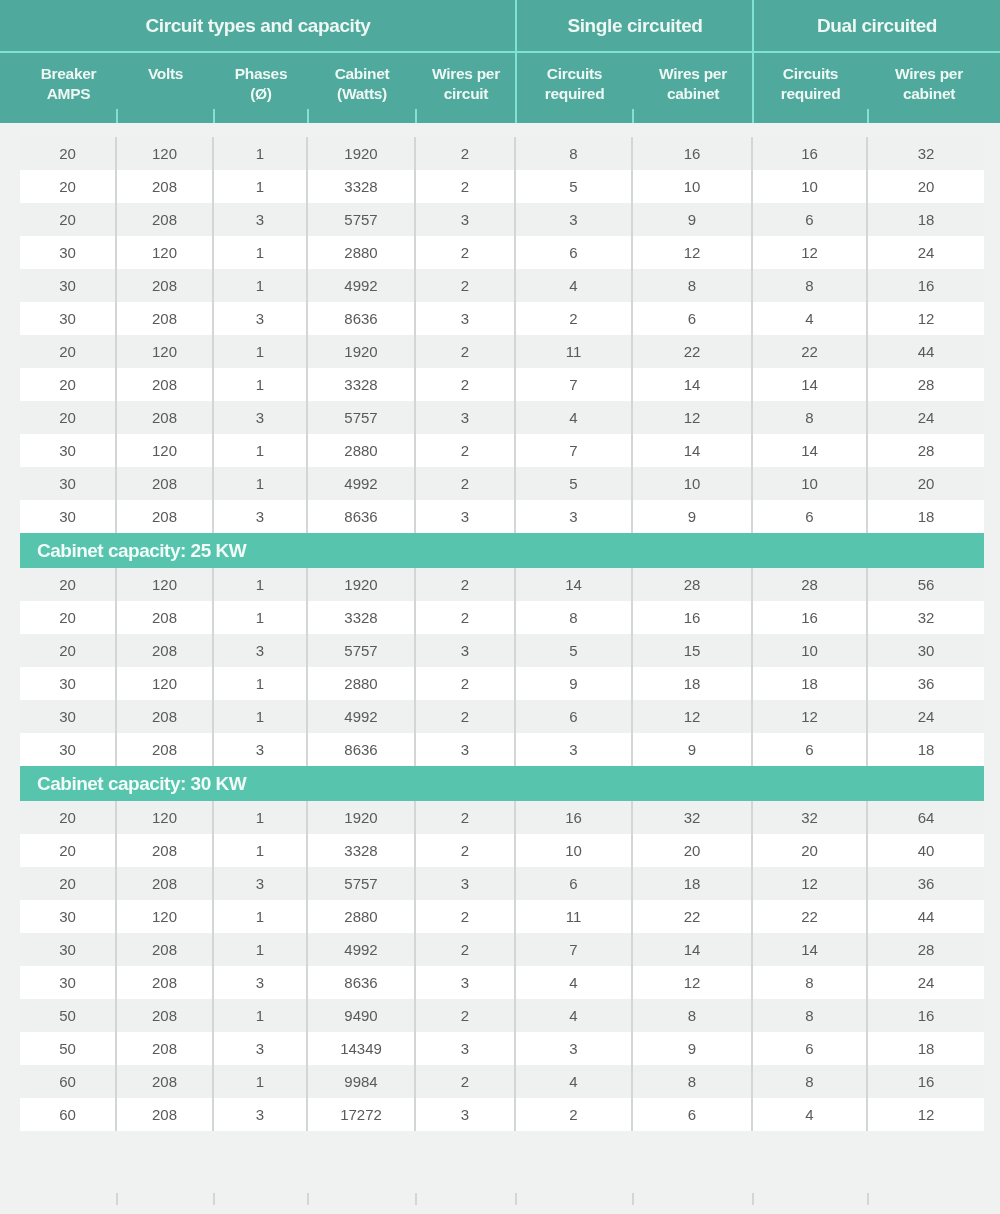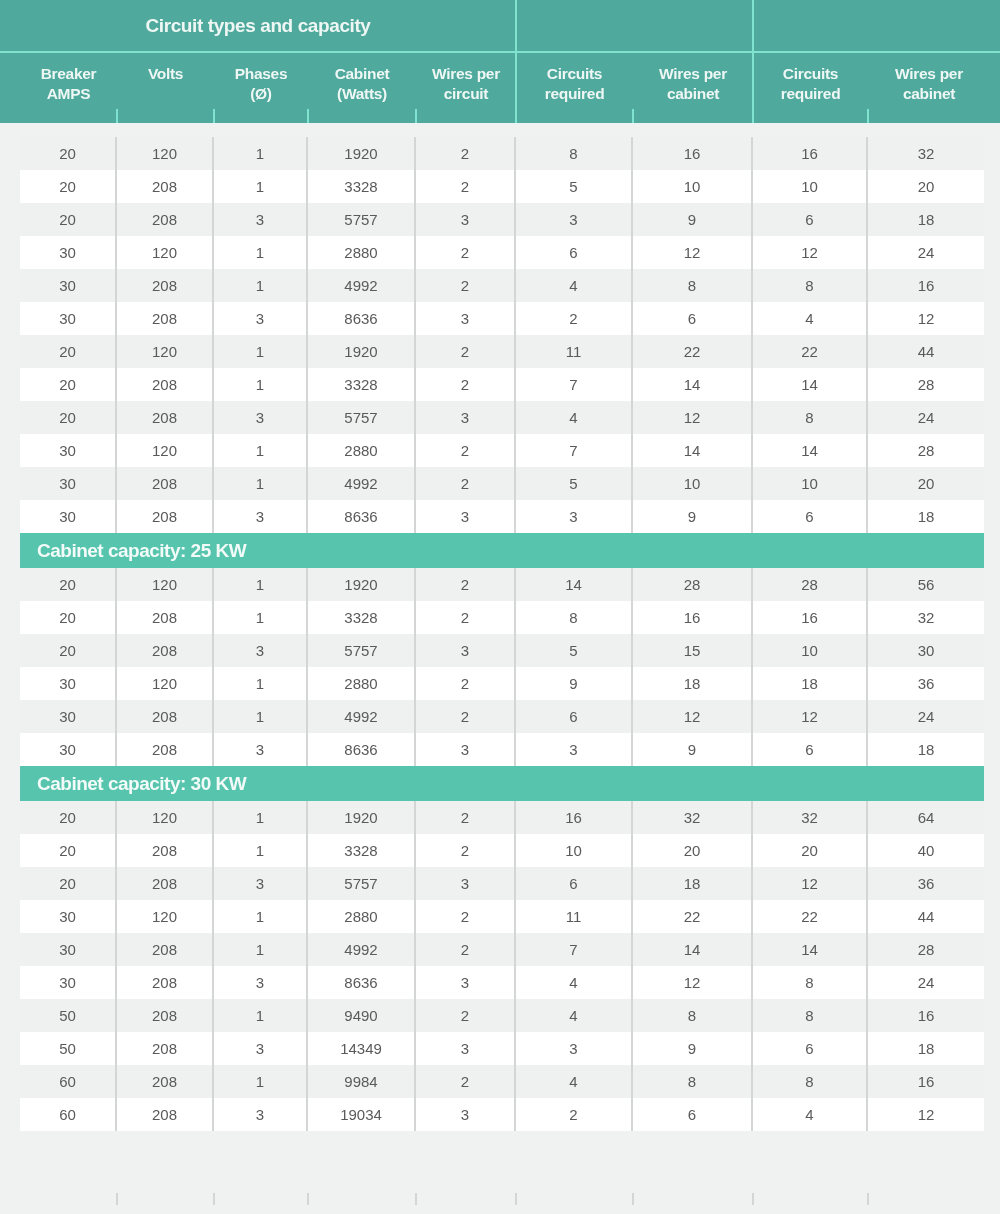--- a/index.html
+++ b/index.html
@@ -18,20 +18,22 @@
   .cell{display:flex;align-items:center;justify-content:center;font-size:15px;color:#5a5a5a;box-sizing:border-box;border-right:2px solid #d4d6d5;}
   .cell:last-child{border-right:none;}
   .rows{display:block;}
   .tail{position:absolute;top:1193px;height:12px;width:2px;background:#d4d6d5;}
 </style>
 </head>
 <body>
 
 <div class="hdr">
   <div class="grp" style="left:0;width:516px;">Circuit types and capacity</div>
+  <div class="grp" style="left:517px;width:236px;">Single circuited</div>
+  <div class="grp" style="left:754px;width:246px;">Dual circuited</div>
   <div class="grp-line"></div>
   <div class="vdiv" style="left:515px;top:0;height:123px;"></div>
   <div class="vdiv" style="left:752px;top:0;height:123px;"></div>
   <div class="tick" style="left:116px;"></div>
   <div class="tick" style="left:213px;"></div>
   <div class="tick" style="left:307px;"></div>
   <div class="tick" style="left:415px;"></div>
   <div class="tick" style="left:632px;"></div>
   <div class="tick" style="left:867px;"></div>
 
@@ -377,21 +379,21 @@
         <div class="cell" style="width: 100px;">2</div>
         <div class="cell" style="width: 117px;">4</div>
         <div class="cell" style="width: 120px;">8</div>
         <div class="cell" style="width: 115px;">8</div>
         <div class="cell" style="width: 116px;">16</div>
       </div>
       <div class="row">
         <div class="cell" style="width: 97px;">60</div>
         <div class="cell" style="width: 97px;">208</div>
         <div class="cell" style="width: 94px;">3</div>
-        <div class="cell" style="width: 108px;">19034</div>
+        <div class="cell" style="width: 108px;">17272</div>
         <div class="cell" style="width: 100px;">3</div>
         <div class="cell" style="width: 117px;">2</div>
         <div class="cell" style="width: 120px;">6</div>
         <div class="cell" style="width: 115px;">4</div>
         <div class="cell" style="width: 116px;">12</div>
       </div>
     </div>
   </div>
 
 <div class="tail" style="left:116px;"></div>

